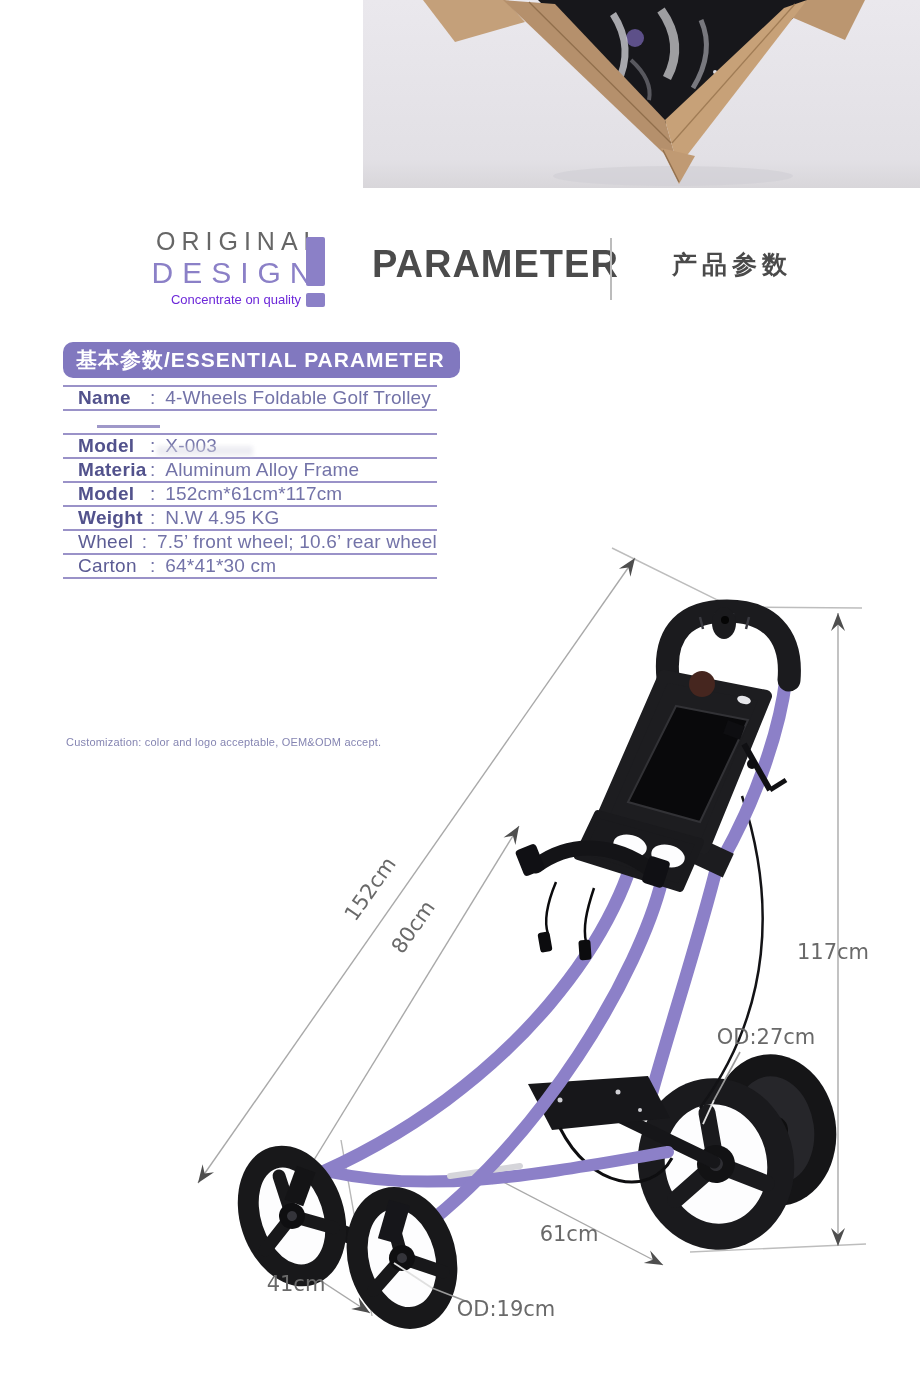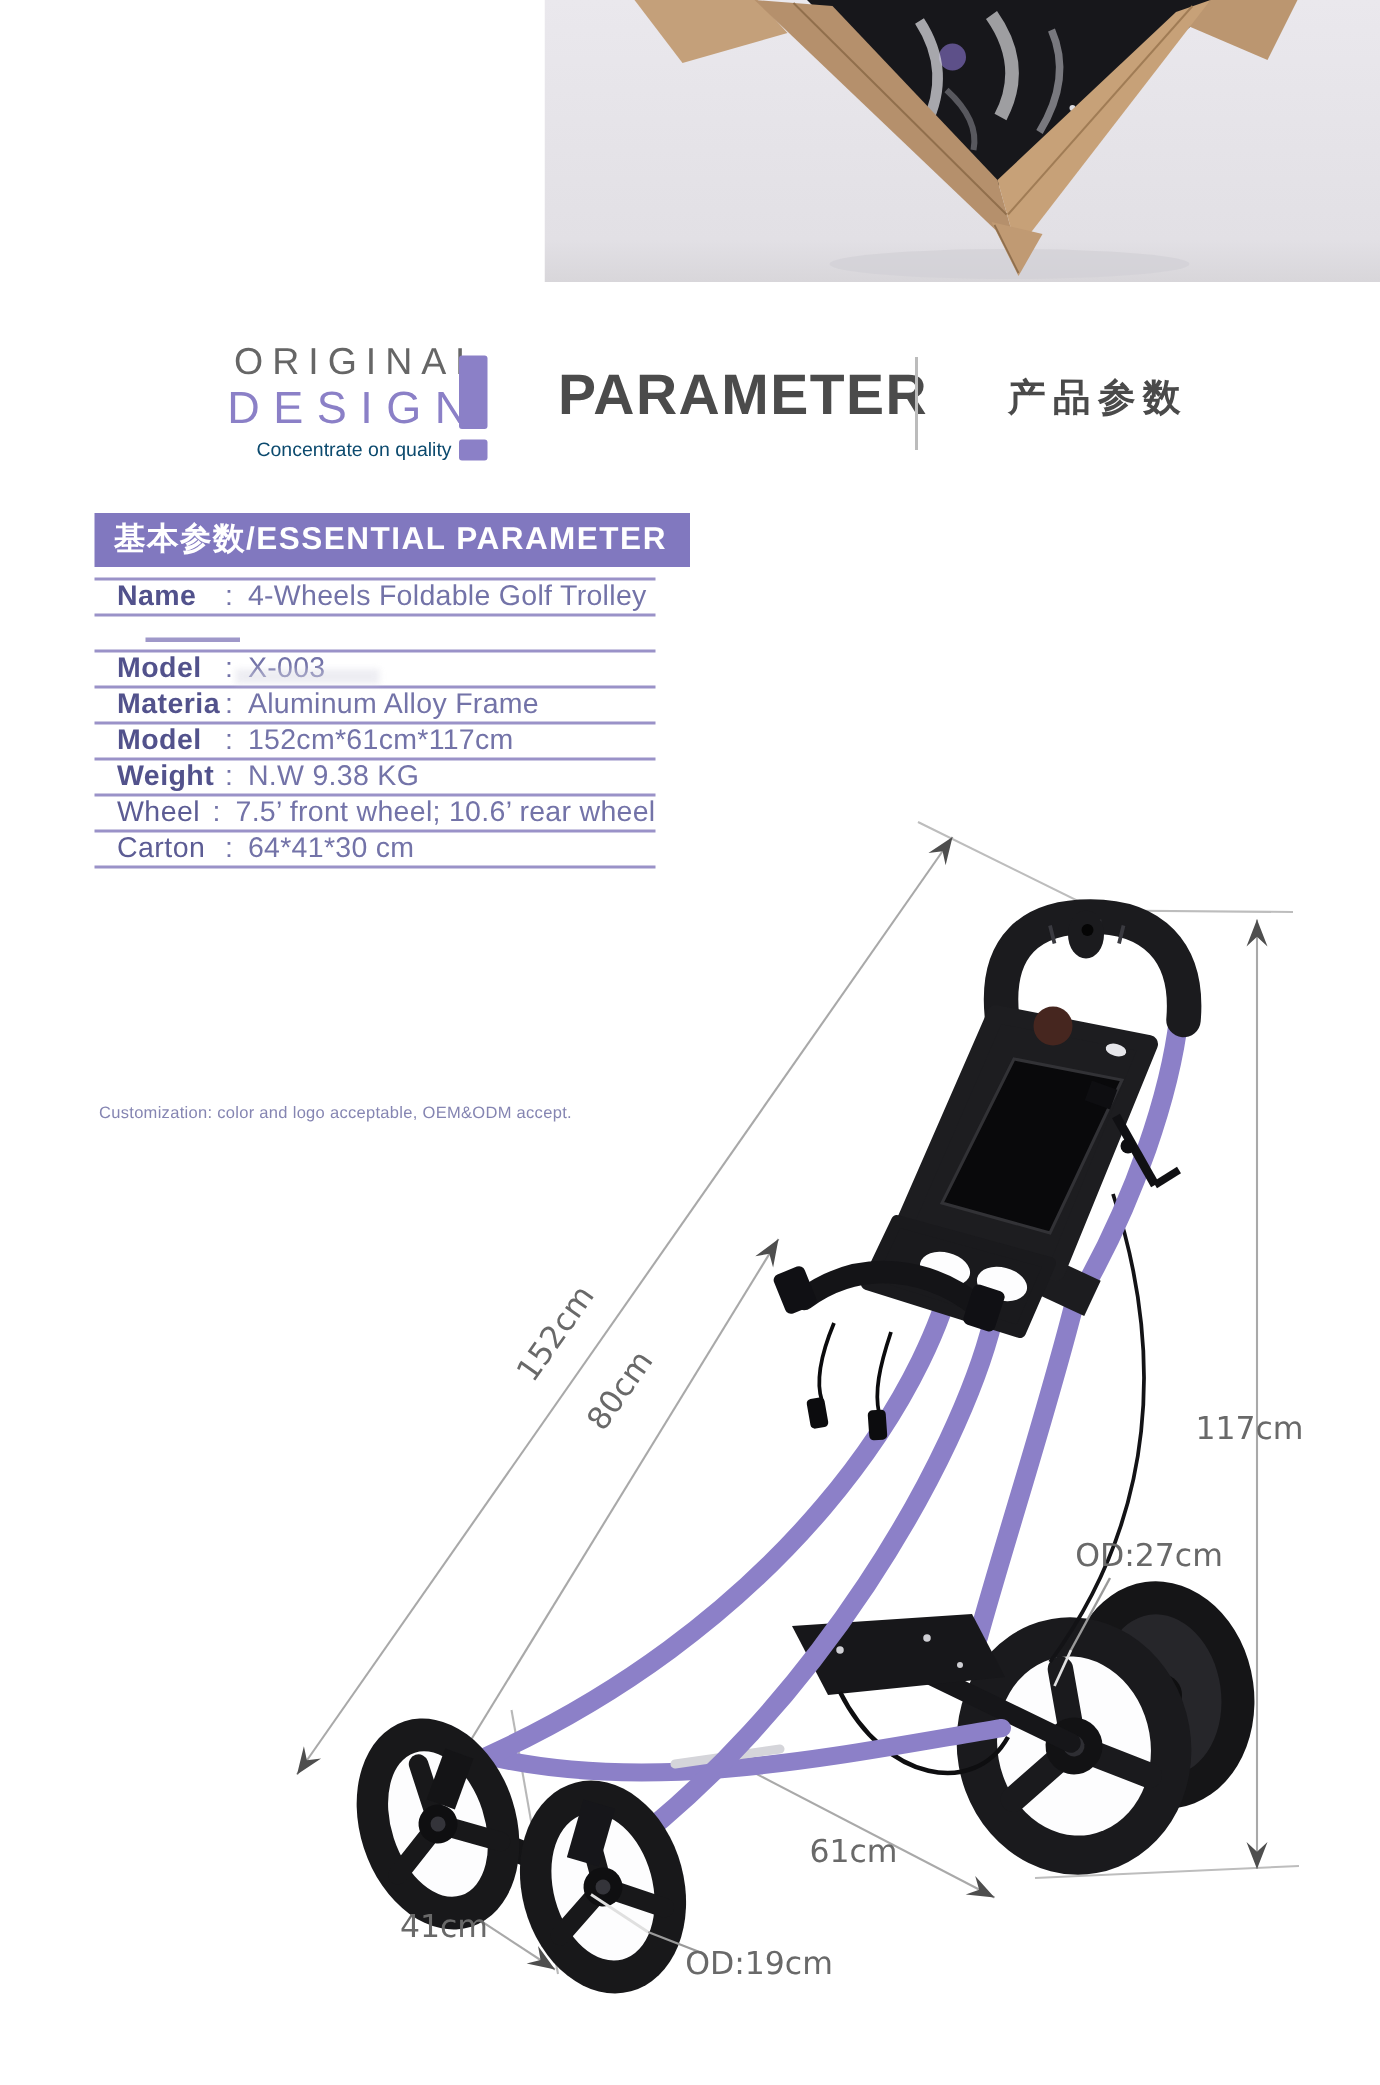--- a/index.html
+++ b/index.html
@@ -9,32 +9,32 @@
     overflow:hidden; font-family:"Liberation Sans", sans-serif;
   }
   
   .photo { position:absolute; left:363px; top:0; width:557px; height:188px; }
   
   .brand-original { position:absolute; left:156px; top:227px; width:160px; text-align:center;
     font-size:25px; color:#666; letter-spacing:6px; }
   .brand-design { position:absolute; left:148px; top:256px; width:176px; text-align:center;
     font-size:30px; color:#8b80c7; letter-spacing:9px; font-weight:400; }
   .brand-tagline { position:absolute; left:148px; top:292px; width:176px; text-align:center;
-    font-size:13px; color:#0c4a6e; }
+    font-size:13px; color:#6d28d9; }
   .excl-bar { position:absolute; left:306px; top:237px; width:19px; height:49px; background:#8b80c7; border-radius:2px; }
   .excl-dot { position:absolute; left:306px; top:293px; width:19px; height:14px; background:#8b80c7; border-radius:2px; }
   .title-en { position:absolute; left:372px; top:243px; font-size:38px; font-weight:700;
     color:#4b4b4b; letter-spacing:1px; }
   .title-divider { position:absolute; left:610px; top:238px; width:2px; height:62px; background:#bcbcbc; }
   .title-cn { position:absolute; left:672px; top:248px; font-size:25px; font-weight:700;
     color:#4a4a4a; letter-spacing:5px; }
   
   .banner { position:absolute; left:63px; top:342px; width:397px; height:36px; background:#8178bf;
     color:#fff; font-size:21px; font-weight:700; letter-spacing:1px; line-height:36px; padding-left:13px;
-    white-space:nowrap; }
+    white-space:nowrap;border-radius:10px; }
   
   .spec-table { position:absolute; left:63px; top:385px; width:374px; border-top:2px solid #9a92c8; }
   .srow { position:relative; height:24px; border-bottom:2px solid #9a92c8; display:flex; align-items:center;
     font-size:19px; padding-left:15px; }
   .srow .lbl { display:inline-block; width:72px; color:#52528c; font-weight:700; letter-spacing:0.3px; }
   .srow .sep { color:#7373a8; margin:0 10px 0 0; }
   .srow .val { color:#7373a8; letter-spacing:0.2px; white-space:nowrap; }
   .srow:nth-child(7) .lbl, .srow:nth-child(8) .lbl { font-weight:400; color:#5c5c94; }
   .artifact-underline { position:absolute; left:97px; top:425px; width:63px; height:3px; background:#8e86c0; opacity:0.85; }
   .artifact-smudge { position:absolute; left:157px; top:446px; width:96px; height:10px;
@@ -117,21 +117,21 @@
       <span class="val">Aluminum Alloy Frame</span>
     </div>
     <div class="srow">
       <span class="lbl">Model</span>
       <span class="sep">:</span>
       <span class="val">152cm*61cm*117cm</span>
     </div>
     <div class="srow">
       <span class="lbl">Weight</span>
       <span class="sep">:</span>
-      <span class="val">N.W 9.38 KG</span>
+      <span class="val">N.W 4.95 KG</span>
     </div>
     <div class="srow">
       <span class="lbl">Wheel</span>
       <span class="sep">:</span>
       <span class="val">7.5’  front wheel; 10.6’  rear wheel</span>
     </div>
     <div class="srow">
       <span class="lbl">Carton</span>
       <span class="sep">:</span>
       <span class="val">64*41*30 cm</span>

